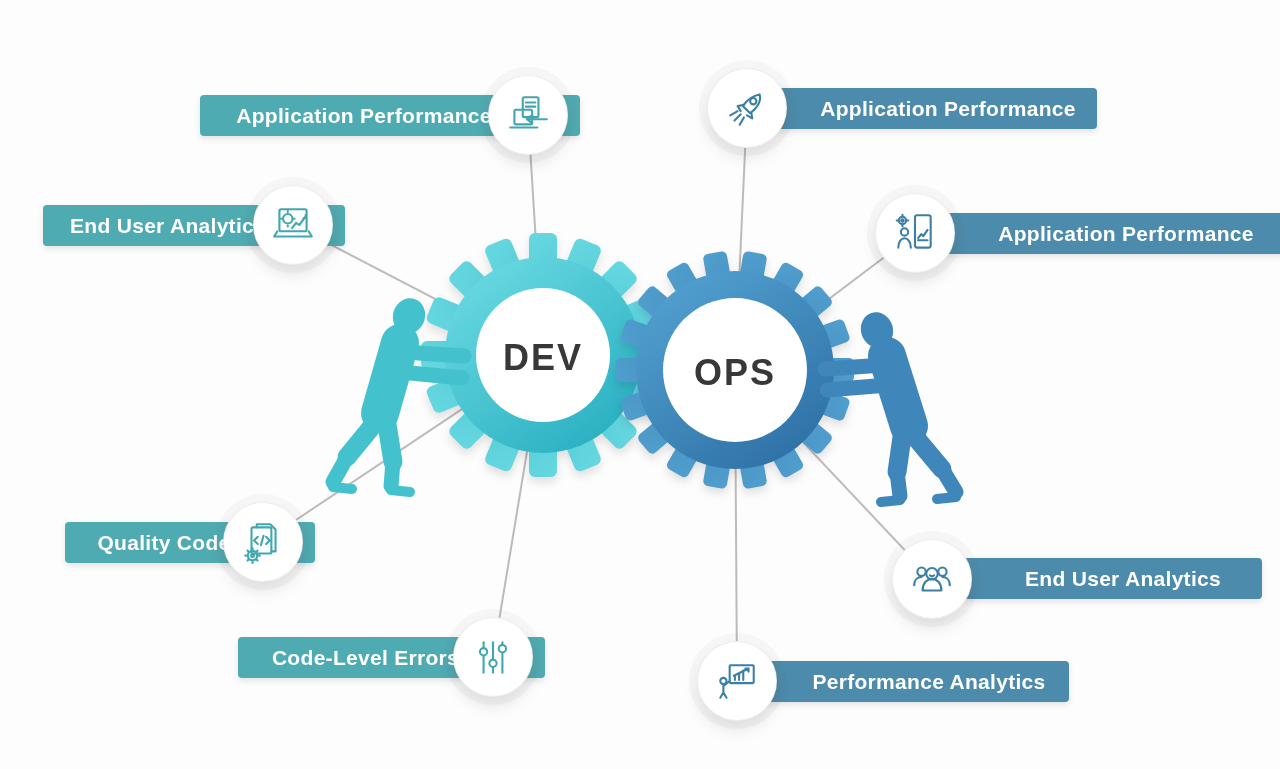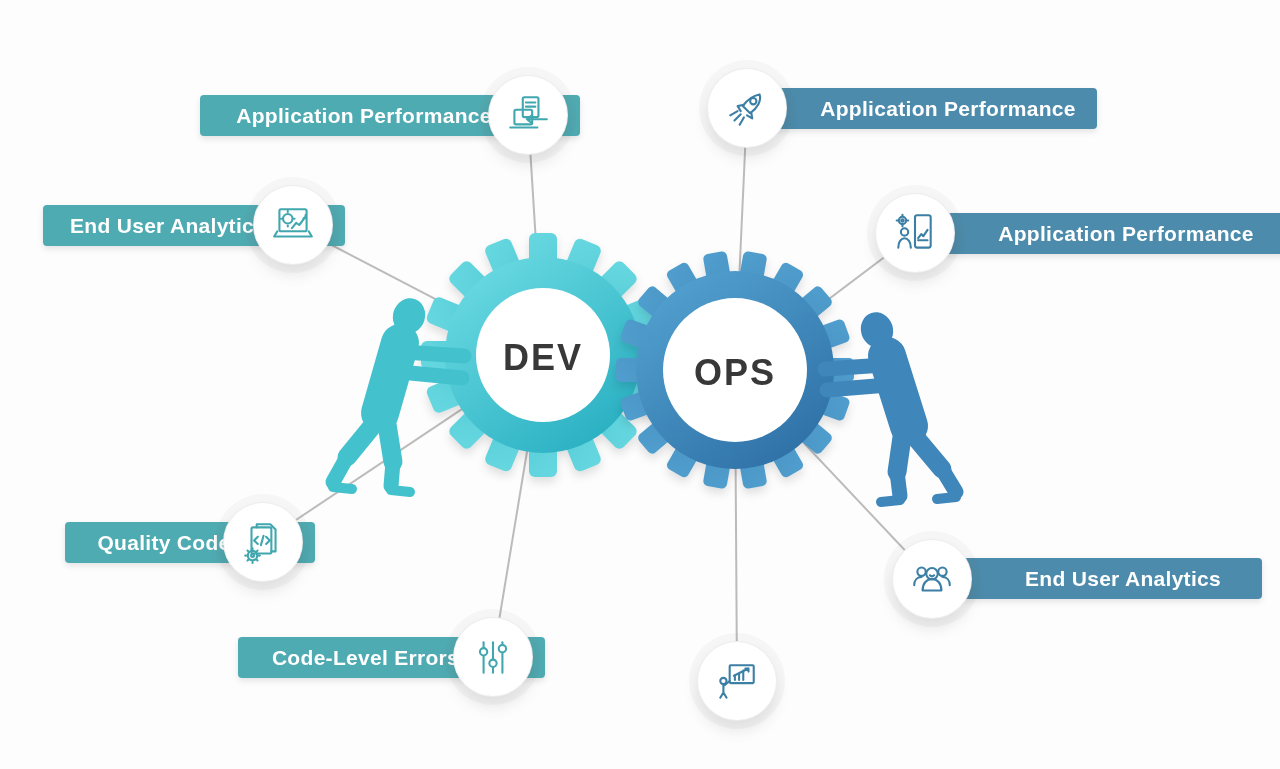--- a/index.html
+++ b/index.html
@@ -233,20 +233,23 @@
       <circle cx="12" cy="15" r="4"></circle>
       <path d="M5,28 c0,-5 3,-8 7,-8"></path>
       <circle cx="32" cy="15" r="4"></circle>
       <path d="M39,28 c0,-5 -3,-8 -7,-8"></path>
       <circle cx="22" cy="17" r="5.5"></circle>
       <path d="M20,18.5 q2,2 4,0"></path>
       <path d="M13,33 c0,-7 4,-11 9,-11 s9,4 9,11 z"></path>
     </svg>
   </div>
 
+  <div class="bar ops" style="left:737px;top:661px;width:280px;">
+    <span>Performance Analytics</span>
+  </div>
   <div class="badge ops" style="left:698px;top:642px;">
     <svg width="46" height="46" viewBox="0 0 44 44">
       <rect x="15" y="7" width="23" height="17" rx="1"></rect>
       <line x1="20" y1="21" x2="20" y2="18"></line>
       <line x1="24" y1="21" x2="24" y2="15"></line>
       <line x1="28" y1="21" x2="28" y2="12"></line>
       <path d="M19,17 l14,-7 M33,10 h-3 M33,10 v3"></path>
       <circle cx="9" cy="22" r="3"></circle>
       <path d="M9,25 v8 M9,27 l6,-5 M9,33 l-3,5 M9,33 l3,5"></path>
     </svg>

